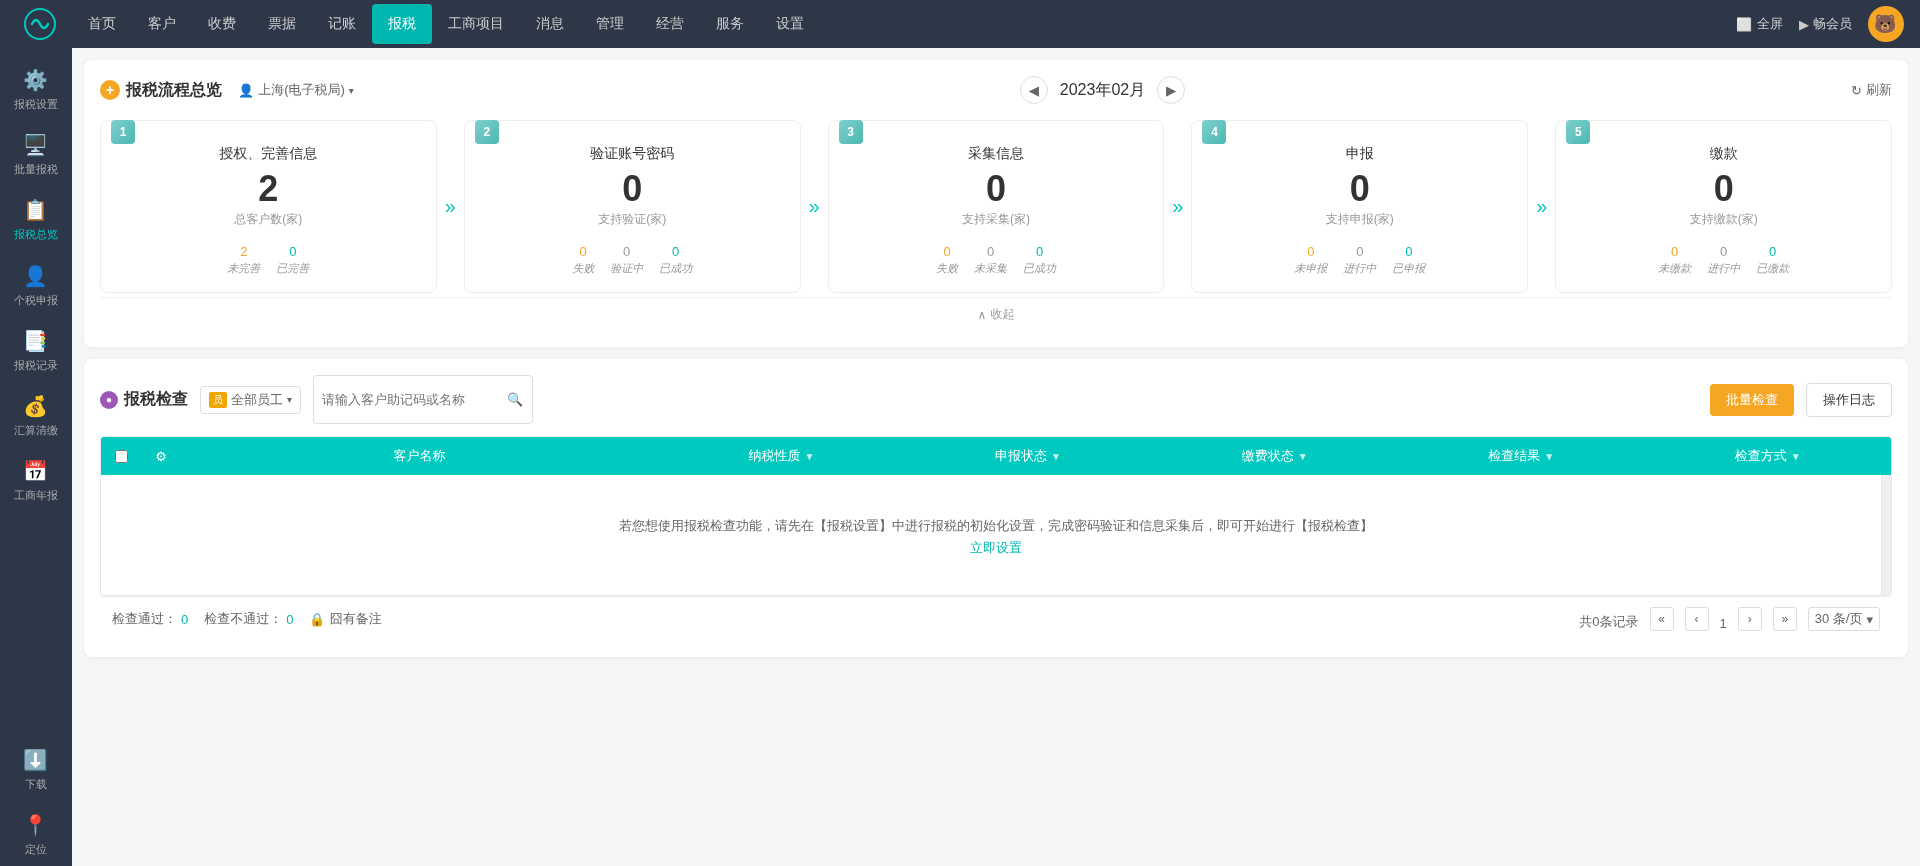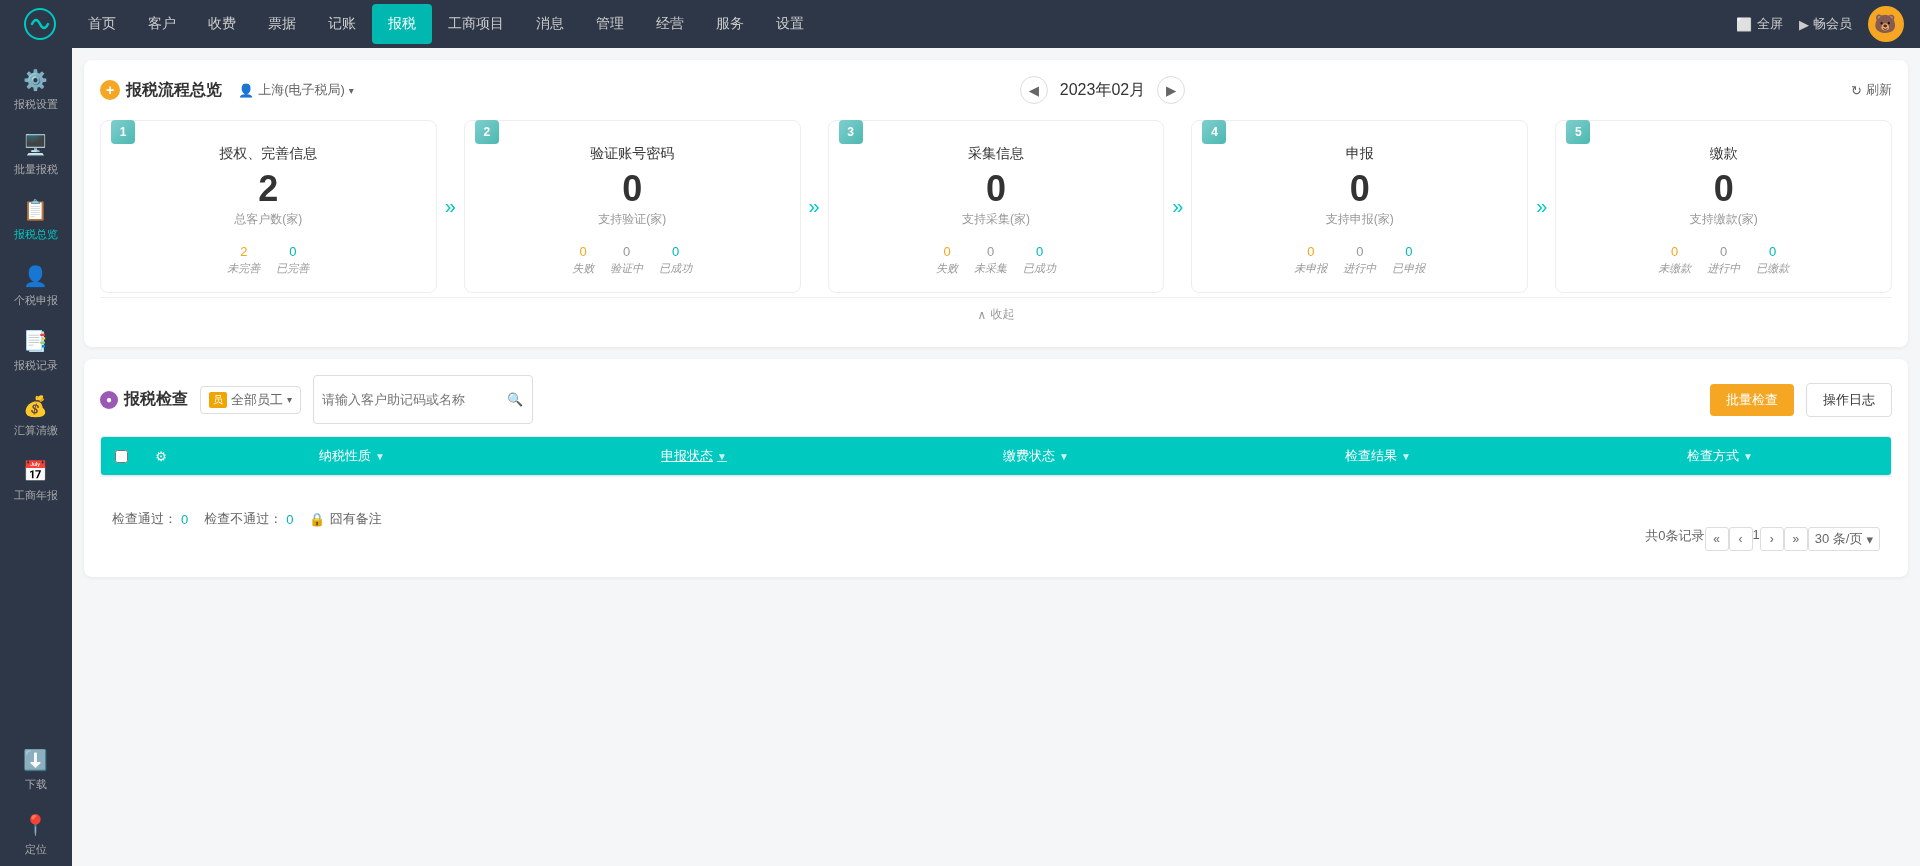--- a/index.html
+++ b/index.html
@@ -74,37 +74,37 @@
     .log-btn { background: white; color: #333; border: 1px solid #ddd; padding: 7px 16px; border-radius: 4px; cursor: pointer; font-size: 13px; }
 
     
     .table-container { border: 1px solid #e8e8e8; border-radius: 4px; overflow: hidden; }
     .table-header { display: flex; background: #00c9c0; color: white; font-size: 13px; }
     .th { padding: 10px 8px; display: flex; align-items: center; justify-content: center; gap: 4px; white-space: nowrap; }
     .th-checkbox { width: 40px; flex-shrink: 0; }
     .th-gear { width: 40px; flex-shrink: 0; }
     .th-name { flex: 2; }
     .th-tax { flex: 1; }
-    .th-declare { flex: 1; text-decoration: underline; }
+    .th-declare { flex: 1; }
     .th-pay { flex: 1; }
     .th-check-result { flex: 1; }
     .th-check-method { flex: 1; }
     .th-action { flex: 1.5; }
     .filter-icon { font-size: 10px; opacity: 0.8; }
     .table-body { min-height: 120px; display: flex; flex-direction: column; align-items: center; justify-content: center; color: #666; font-size: 13px; padding: 20px; text-align: center; position: relative; }
     .table-body .hint-text { color: #666; line-height: 2; }
     .table-body .link-text { color: #00b8b0; cursor: pointer; }
 
     
     .table-footer { display: flex; align-items: center; padding: 10px 12px; border-top: 1px solid #f0f0f0; font-size: 13px; color: #666; }
     .footer-stat { display: flex; gap: 4px; align-items: center; }
     .footer-stat a { color: #00b8b0; }
     .footer-separator { margin: 0 8px; }
     .footer-note { display: flex; align-items: center; gap: 4px; }
-    .pagination { margin-left: auto; display: flex; align-items: flex-start; gap: 0; margin-top: 40px; }
+    .pagination { margin-left: auto; display: flex; align-items: flex-end; gap: 11px; }
     .page-btn { width: 24px; height: 24px; display: flex; align-items: center; justify-content: center; border: 1px solid #ddd; border-radius: 3px; cursor: pointer; color: #666; font-size: 12px; background: white; }
     .page-num { font-size: 13px; }
     .per-page { display: flex; align-items: center; gap: 4px; border: 1px solid #ddd; border-radius: 3px; padding: 2px 6px; cursor: pointer; }
 
     .chevron-down { font-size: 10px; }
   </style>
 </head>
 <body>
 
 <div class="top-nav">
@@ -344,20 +344,23 @@
         <button class="batch-check-btn">批量检查</button>
         <button class="log-btn">操作日志</button>
       </div>
 
       <div class="table-container">
         <div class="table-header">
           <div class="th th-checkbox">
             <input type="checkbox" style="">
           </div>
           <div class="th th-gear">⚙</div>
+          <div class="th th-name">
+            <span>客户名称</span>
+          </div>
           <div class="th th-tax">
             <span>纳税性质</span>
             <span class="filter-icon">▼</span>
           </div>
           <div class="th th-declare">
             <span>申报状态</span>
             <span class="filter-icon">▼</span>
           </div>
           <div class="th th-pay">
             <span>缴费状态</span>
@@ -366,20 +369,25 @@
           <div class="th th-check-result">
             <span>检查结果</span>
             <span class="filter-icon">▼</span>
           </div>
           <div class="th th-check-method">
             <span>检查方式</span>
             <span class="filter-icon">▼</span>
           </div>
         </div>
 
+        <div class="table-body" style="position:relative; min-height:120px;">
+          <p class="hint-text">若您想使用报税检查功能，请先在【报税设置】中进行报税的初始化设置，完成密码验证和信息采集后，即可开始进行【报税检查】</p>
+          <a class="link-text">立即设置</a>
+          <div style="position:absolute;right:0;top:0;width:10px;height:100%;background:#f0f0f0;border-left:1px solid #e8e8e8;"></div>
+        </div>
       </div>
 
       <div class="table-footer">
         <div class="footer-stat">
           <span>检查通过：</span>
           <a style="color:#00b8b0;">0</a>
         </div>
         <span class="footer-separator">  </span>
         <div class="footer-stat">
           <span>检查不通过：</span>

